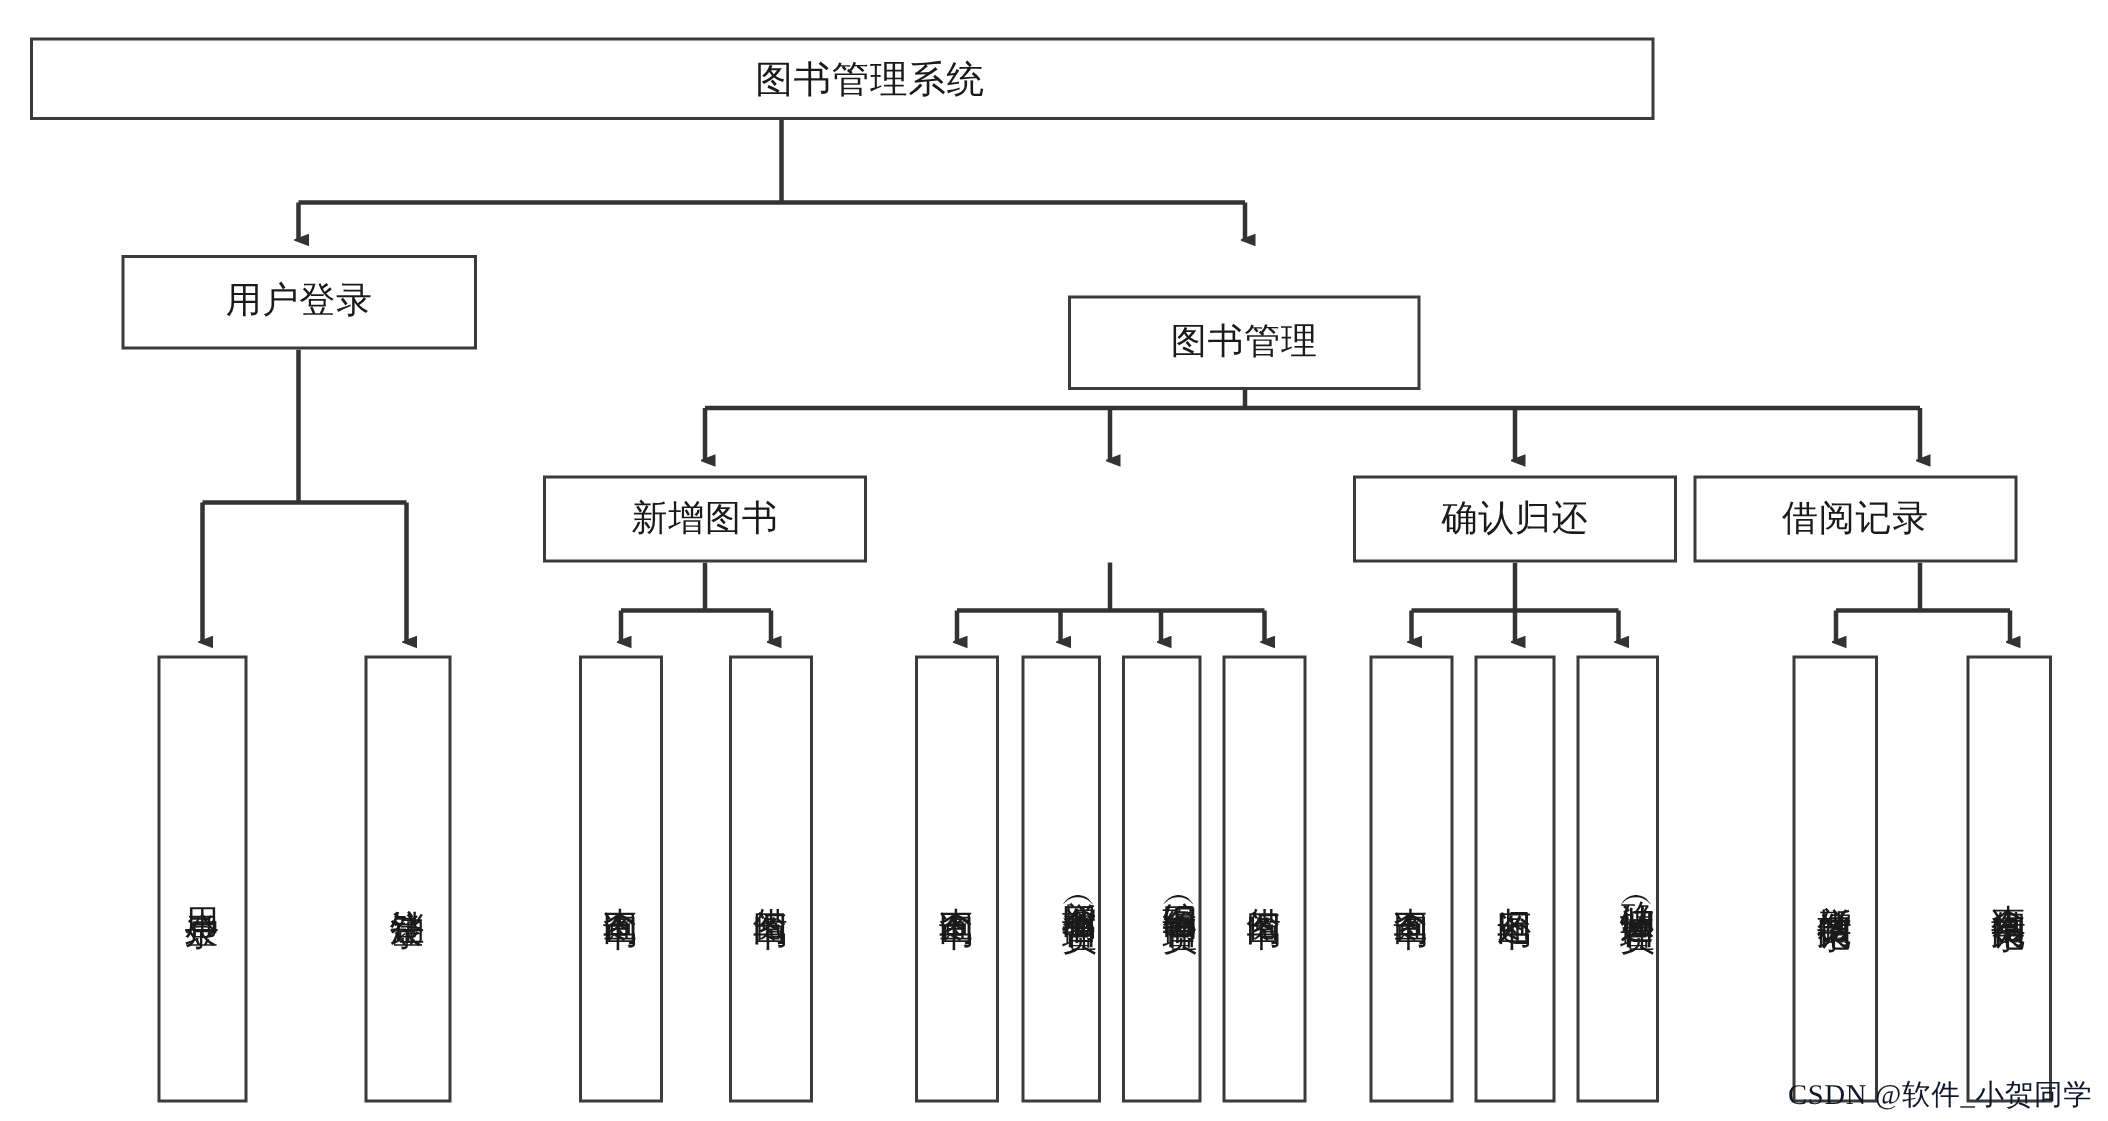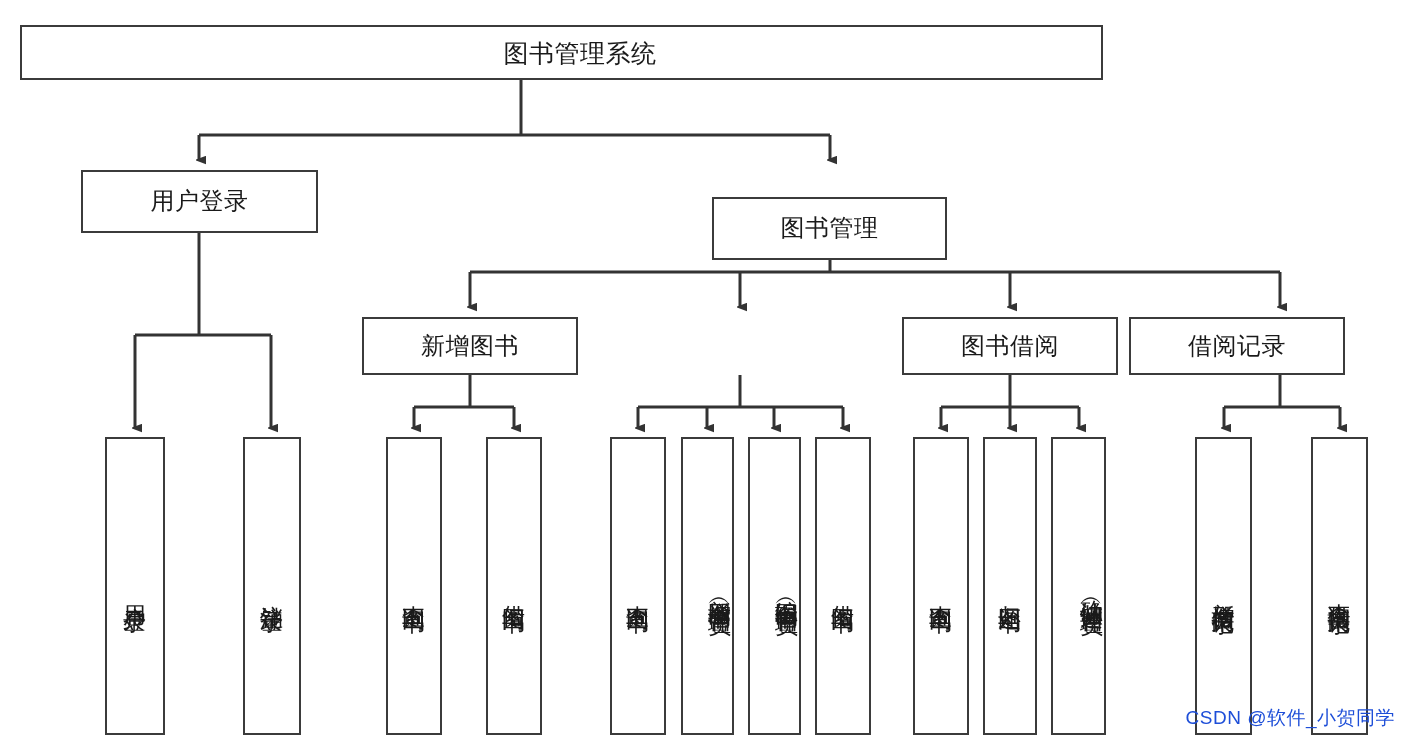--- a/index.html
+++ b/index.html
@@ -58,25 +58,26 @@
   }
   .node-v.leaf-tall {
     align-items: flex-start;
   }
   .node-v.leaf-mid {
     align-items: center;
   }
   .watermark {
     position: absolute;
     right: 10px;
-    bottom: 16px;
+    bottom: 4px;
     font-size: 19px;
-    color: #1d4ed8;
+    color: #0f172a;
     white-space: nowrap;
     letter-spacing: 0.5px;
+    font-family: Liberation Serif, serif;
   }
 </style>
 </head>
 <body>
 
 <div id="diagram-root">
 
   <svg id="edge-layer" viewBox="0 0 1405 747" width="1405" height="747" xmlns="http://www.w3.org/2000/svg">
     <defs>
       <marker id="arrowhead" markerWidth="10" markerHeight="10" refX="4.2" refY="7" orient="auto" markerUnits="userSpaceOnUse">
@@ -130,21 +131,21 @@
 
   <div class="node node-h node-root" style="left:20px; top:25px; width:1083px; height:55px;padding-left:37px;">图书管理系统</div>
 
   <div class="node node-h" style="left:81px; top:170px; width:237px; height:63px;">用户登录</div>
 
   <div class="node node-h" style="left:712px; top:170px; width:235px; height:63px;margin-top:27px;">图书管理</div>
 
   <div class="node node-h" style="left:362px; top:317px; width:216px; height:58px;">新增图书</div>
 
 
-  <div class="node node-h" style="left:902px; top:317px; width:216px; height:58px;">图书借阅</div>
+  <div class="node node-h" style="left:902px; top:317px; width:216px; height:58px;">确认归还</div>
 
   <div class="node node-h" style="left:1129px; top:317px; width:216px; height:58px;">借阅记录</div>
 
   <div class="node node-v leaf-mid" style="left:105px; top:437px; width:60px; height:298px;">用户登录</div>
 
   <div class="node node-v leaf-mid" style="left:243px; top:437px; width:58px; height:298px;">注销登录</div>
 
   <div class="node node-v leaf-mid" style="left:386px; top:437px; width:56px; height:298px;">查询图书</div>
 
   <div class="node node-v leaf-mid" style="left:486px; top:437px; width:56px; height:298px;">借阅图书</div>

